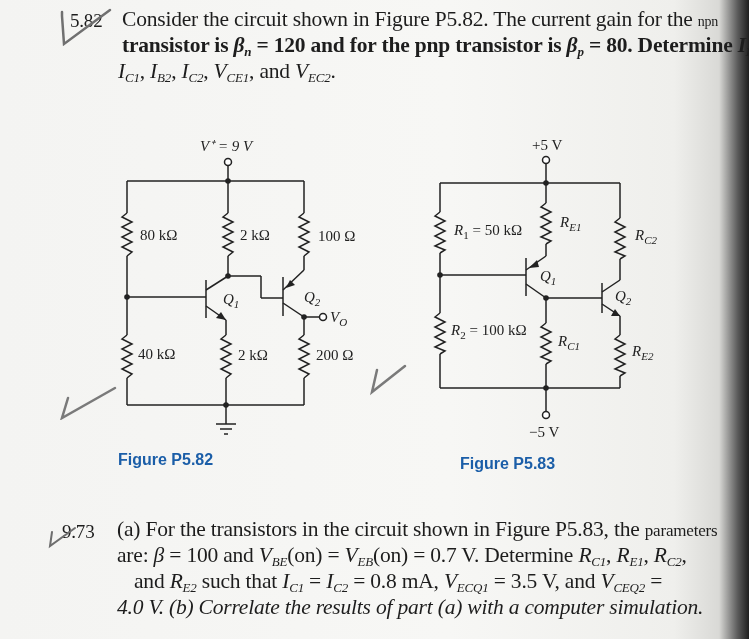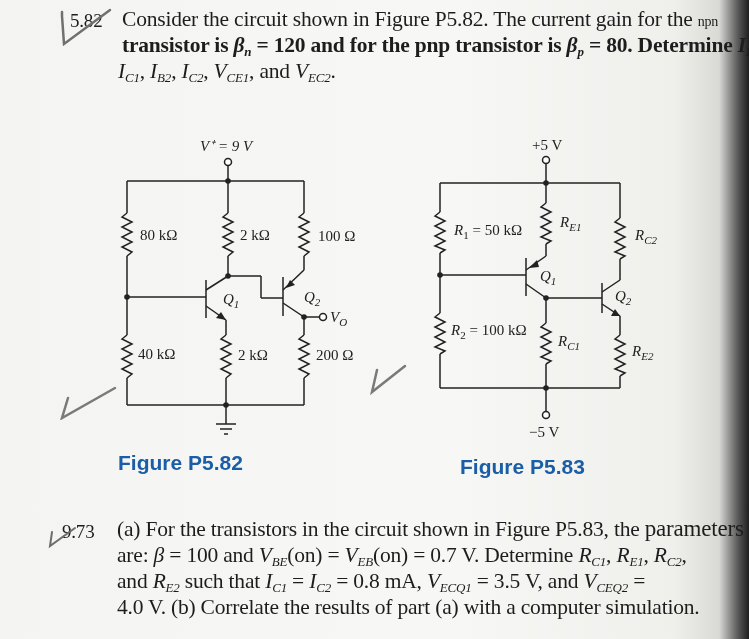--- a/index.html
+++ b/index.html
@@ -3,21 +3,21 @@
 <meta charset="utf-8">
 <style>
   html, body { margin:0; padding:0; }
   body { width:749px; height:639px; overflow:hidden; background:#f6f6f4; position:relative; font-family:"Liberation Serif", serif; color:#1d1d1d; }
   .page { position:absolute; left:0; top:0; width:749px; height:639px; background:linear-gradient(90deg,#f4f4f2 0%,#f7f7f5 60%,#efefec 90%,#d9d9d6 96%,#5a5a5a 98.5%,#1e1e1e 100%); }
   .problem { position:absolute; font-size:21.5px; line-height:26px; letter-spacing:-0.2px; }
   .pnum { position:absolute; font-size:19px; }
   .ptext { position:absolute; white-space:nowrap; }
   .ptext i { font-style:italic; }
   .ptext sub { font-size:13px; font-style:italic; vertical-align:-4px; line-height:0; }
-  .fig-caption { position:absolute; font-family:"Liberation Sans", sans-serif; font-weight:bold; color:#1b5ea8; font-size:21px; }
+  .fig-caption { position:absolute; font-family:"Liberation Sans", sans-serif; font-weight:bold; color:#1b5ea8; font-size:16px; }
   svg text { font-family:"Liberation Serif", serif; fill:#222; }
   .cm { position:absolute; }
 </style>
 </head>
 <body>
 
 <div class="page">
 
   <div class="problem" style="left:0;top:0;">
     <span class="pnum" style="left:70px;top:8px;">5.82</span>
@@ -173,22 +173,22 @@
 
   <svg class="cm" style="left:0;top:370px;" width="120" height="50">
     <path d="M68 28 L62 48 L115 18" fill="none" stroke="#7a7a7a" stroke-width="2.5" stroke-linecap="round"></path>
   </svg>
   <svg class="cm" style="left:360px;top:360px;" width="60" height="40">
     <path d="M17 10 L12 32 L45 6" fill="none" stroke="#7a7a7a" stroke-width="2.5" stroke-linecap="round"></path>
   </svg>
 
   <div class="problem" style="left:0;top:0;">
     <span class="pnum" style="left:62px;top:519px;">9.73</span>
-    <div class="ptext" style="left:117px;top:516px;">(a) For the transistors in the circuit shown in Figure P5.83, the <span style="font-size:23px">parameters</span></div>
+    <div class="ptext" style="left:117px;top:516px;">(a) For the transistors in the circuit shown in Figure P5.83, the <span style="font-size:17px">parameters</span></div>
     <div class="ptext" style="left:117px;top:542px;">are: <i>β</i> = <span>100</span> and <i>V</i><sub>BE</sub>(on) = <i>V</i><sub>EB</sub>(on) = <span>0.7 V</span>. Determine <i>R</i><sub>C1</sub>, <i>R</i><sub>E1</sub>, <i>R</i><sub>C2</sub>,</div>
-    <div class="ptext" style="left:117px;top:568px;">and <i>R</i><sub>E2</sub> such that <i>I</i><sub>C1</sub> = <i>I</i><sub>C2</sub> = <span>0.8 mA</span>, <i>V</i><sub>ECQ1</sub> = <span>3.5 V</span>, and <i>V</i><sub>CEQ2</sub> =</div>
-    <div class="ptext" style="left:117px;top:594px;"><span>4.0 V</span>. (b) Correlate the results of part (a) with a computer simulation.</div>
+    <div class="ptext" style="left:134px;top:568px;">and <i>R</i><sub>E2</sub> such that <i>I</i><sub>C1</sub> = <i>I</i><sub>C2</sub> = <span>0.8 mA</span>, <i>V</i><sub>ECQ1</sub> = <span>3.5 V</span>, and <i>V</i><sub>CEQ2</sub> =</div>
+    <div class="ptext" style="left:117px;top:594px;font-style:italic;"><span>4.0 V</span>. (b) Correlate the results of part (a) with a computer simulation.</div>
   </div>
   <svg class="cm" style="left:40px;top:520px;" width="60" height="30">
     <path d="M12 12 L10 26 L35 8" fill="none" stroke="#6e6e6e" stroke-width="2" stroke-linecap="round"></path>
   </svg>
 
 </div>
 
 </body></html>

